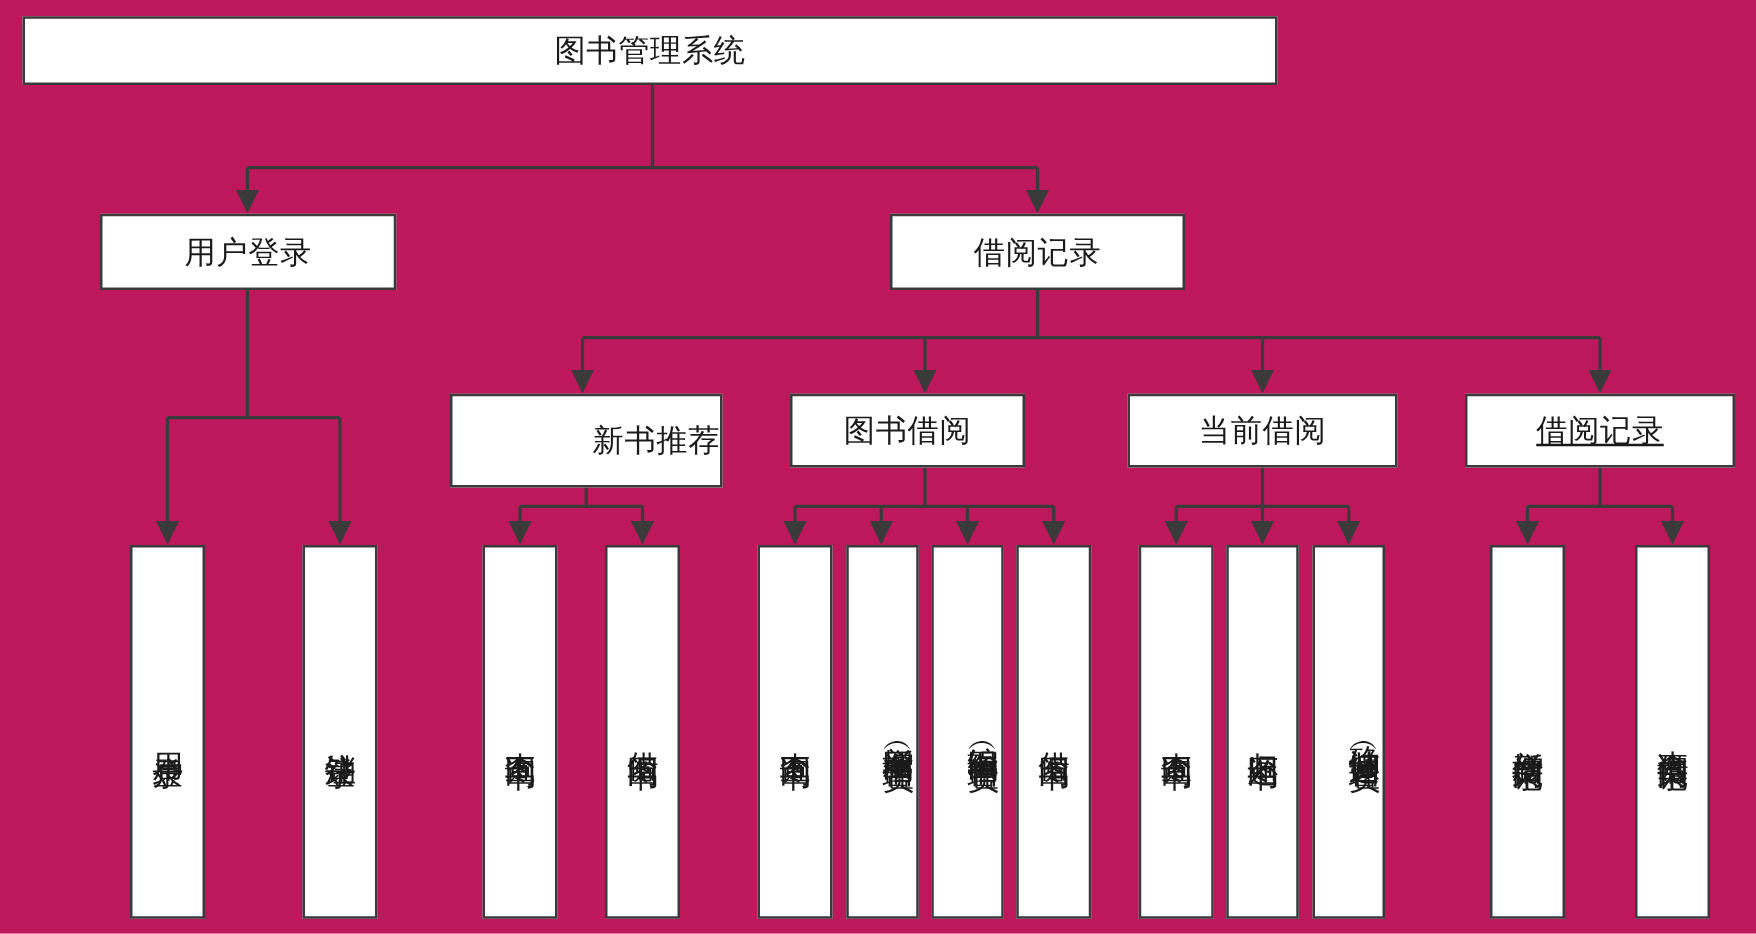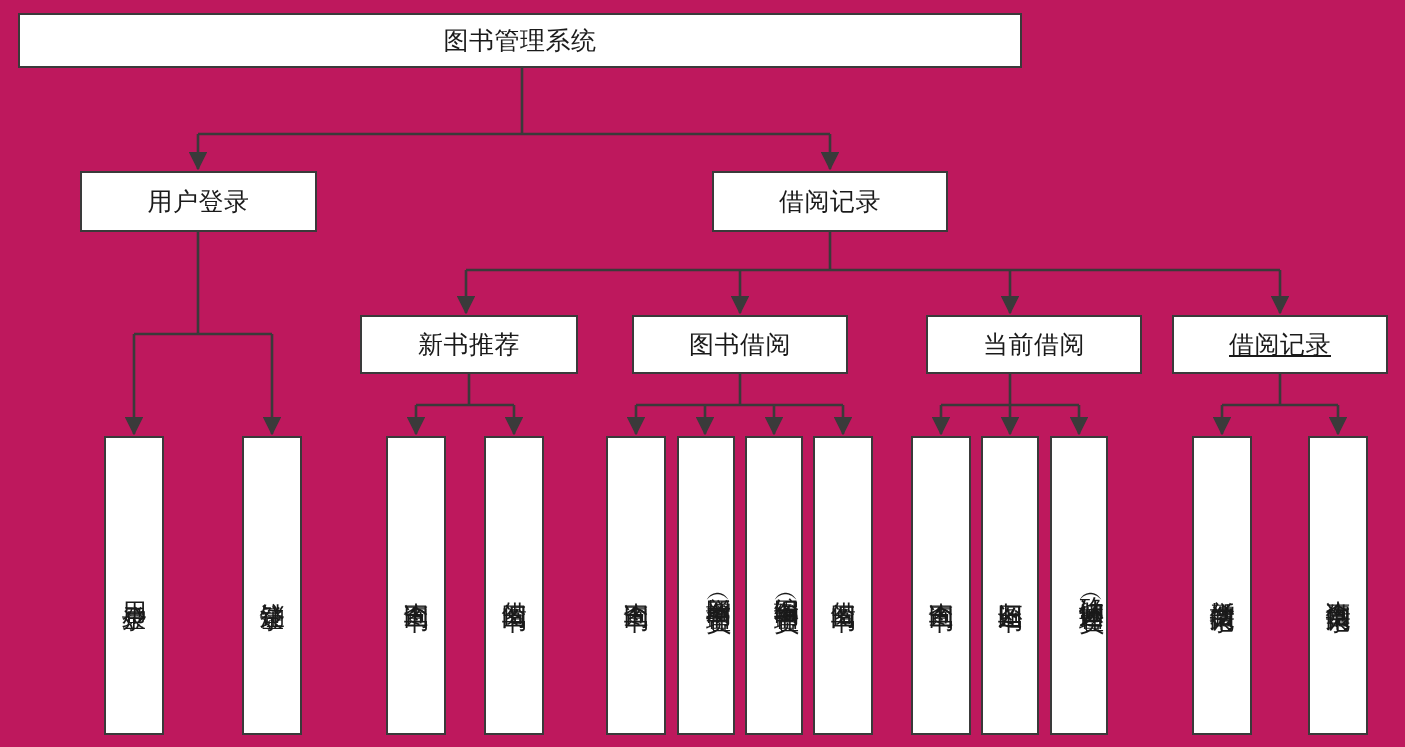--- a/index.html
+++ b/index.html
@@ -130,27 +130,27 @@
     <span class="node-label">图书管理系统</span>
   </div>
 
   <div class="node horiz" style="left:80px; top:171px; width:237px; height:61px;">
     <span class="node-label">用户登录</span>
   </div>
   <div class="node horiz" style="left:712px; top:171px; width:236px; height:61px;">
     <span class="node-label">借阅记录</span>
   </div>
 
-  <div class="node horiz" style="left:360px; top:315px; width:218px; height:59px;">
+  <div class="node horiz" style="left:360px; top:315px; width:218px; height:75px;justify-content:flex-end;">
     <span class="node-label">新书推荐</span>
   </div>
-  <div class="node horiz" style="left:632px; top:315px; width:216px; height:59px;">
+  <div class="node horiz" style="left:632px; top:315px; width:188px; height:59px;">
     <span class="node-label">图书借阅</span>
   </div>
-  <div class="node horiz" style="left:902px; top:315px; width:216px; height:59px;margin-left:24px;">
+  <div class="node horiz" style="left:902px; top:315px; width:216px; height:59px;">
     <span class="node-label">当前借阅</span>
   </div>
   <div class="node horiz" style="left:1172px; top:315px; width:216px; height:59px;text-decoration:underline;">
     <span class="node-label">借阅记录</span>
   </div>
 
   <div class="node vert" style="left:104px; top:436px; width:60px; height:299px;">
     <span class="node-label">用户登录</span>
   </div>
   <div class="node vert" style="left:242px; top:436px; width:60px; height:299px;">

